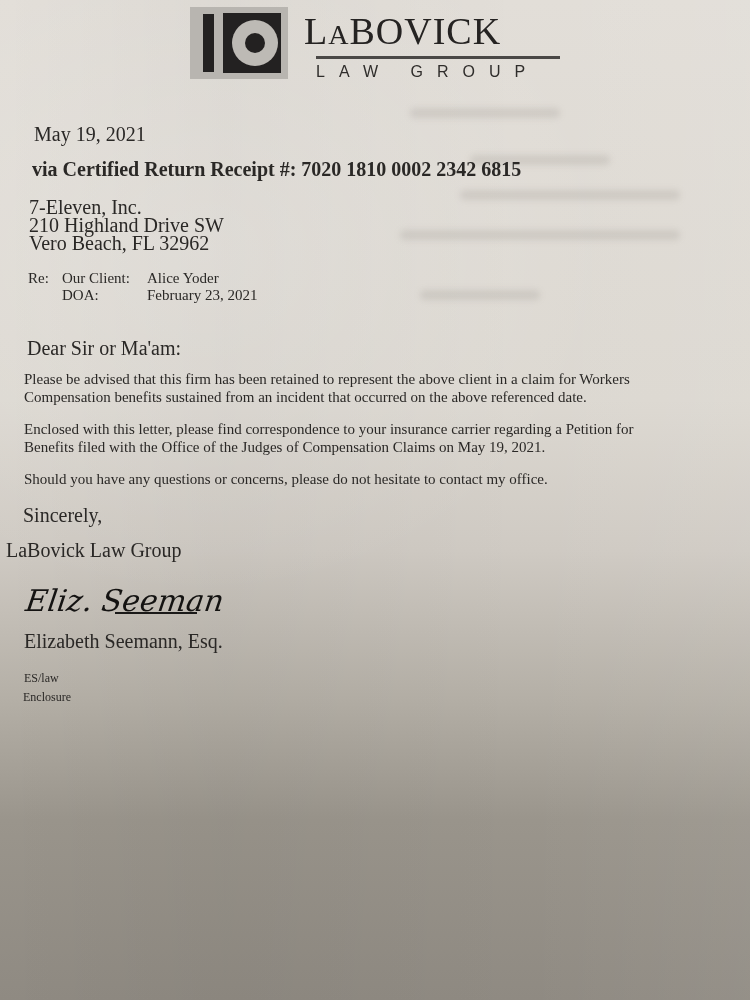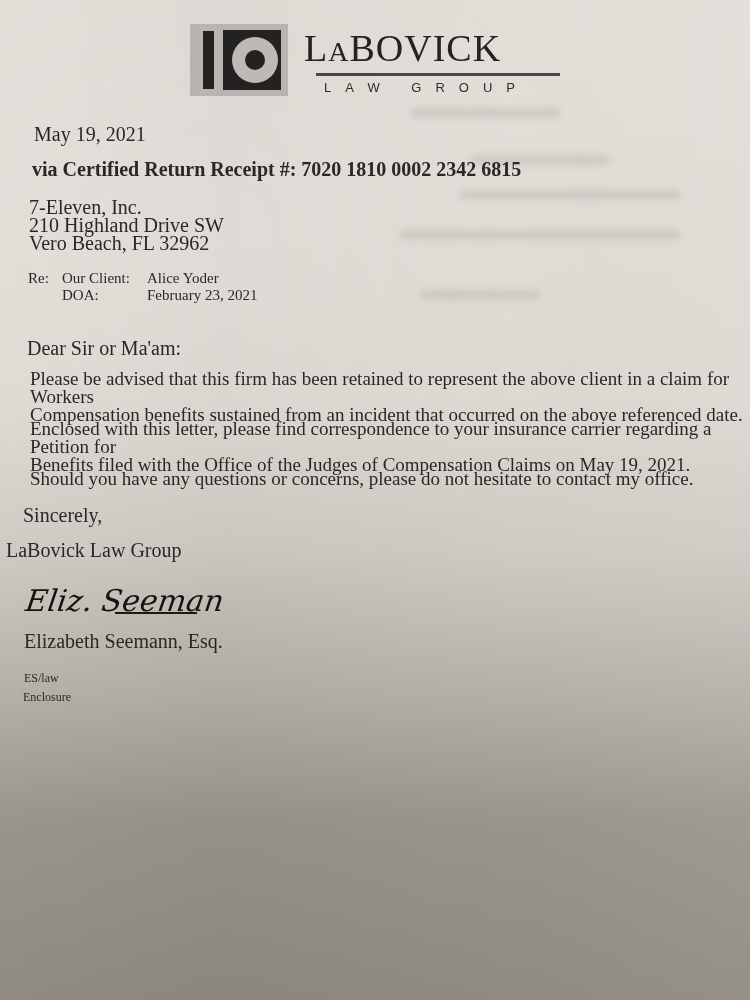--- a/index.html
+++ b/index.html
@@ -14,21 +14,21 @@
     position: absolute; inset: 0; pointer-events: none;
     background:
       radial-gradient(ellipse 600px 500px at 200px 250px, rgba(255,255,255,0.18), rgba(255,255,255,0) 70%),
       linear-gradient(90deg, rgba(0,0,0,0.00) 0%, rgba(0,0,0,0.03) 30%, rgba(0,0,0,0.0) 70%, rgba(255,255,255,0.05) 100%);
   }
   .ghost {
     position: absolute; height: 10px; border-radius: 5px;
     background: rgba(120,115,108,0.16); filter: blur(3px);
   }
   
-  .letterhead { position: absolute; left: 190px; top: 24px; width: 380px; height: 75px; padding-left: 19px; }
+  .letterhead { position: absolute; left: 190px; top: 7px; width: 380px; height: 75px; padding-left: 19px; }
   .logo-mark {
     position: absolute; left: 0; top: 0; width: 98px; height: 72px;
     background: #b8b5b0;
   }
   .logo-mark .bar {
     position: absolute; left: 13px; top: 7px; width: 11px; height: 58px; background: #232121;
   }
   .logo-mark .sq {
     position: absolute; left: 33px; top: 6px; width: 58px; height: 60px; background: #232121;
   }
@@ -41,32 +41,31 @@
     background: #232121;
   }
   .firm-name {
     position: absolute; left: 114px; top: 2px;
     font-size: 38px; letter-spacing: 1px; color: #252322; font-weight: normal;
     font-family: "Liberation Serif", serif;
   }
   .firm-name .small-a { font-size: 28px; }
   .firm-rule { position: absolute; left: 126px; top: 49px; width: 244px; height: 3px; background: #4a4846; }
   .firm-sub {
-    position: absolute; left: 126px; top: 56px; font-size: 13px; letter-spacing: 14px; color: #2f2d2b;
+    position: absolute; left: 126px; top: 56px; font-size: 16px; letter-spacing: 14px; color: #2f2d2b;
     font-family: "Liberation Sans", sans-serif;
-    margin-left: 8px;
   }
   
   .txt { position: absolute; font-size: 20px; line-height: 18px; white-space: nowrap; }
   .bold { font-weight: bold; }
   .re-grid { position: absolute; left: 28px; top: 270px; font-size: 15px; line-height: 17px; }
   .re-grid .row { display: flex; }
   .re-grid .c1 { width: 34px; }
   .re-grid .c2 { width: 85px; }
-  .para { position: absolute; left: 30px; font-size: 19px; line-height: 18px; width: 720px; }
+  .para { position: absolute; left: 24px; font-size: 15px; line-height: 18px; width: 720px; }
   .signature {
     position: absolute; left: 26px; top: 583px;
     font-family: "DejaVu Serif", serif; font-style: italic; font-size: 30px; color: #141312;
     transform: skewX(-8deg);
   }
   .sig-line { position: absolute; left: 115px; top: 612px; width: 82px; height: 2px; background: #1a1918; }
   .small { font-size: 12px; }
 </style>
 </head>
 <body>

